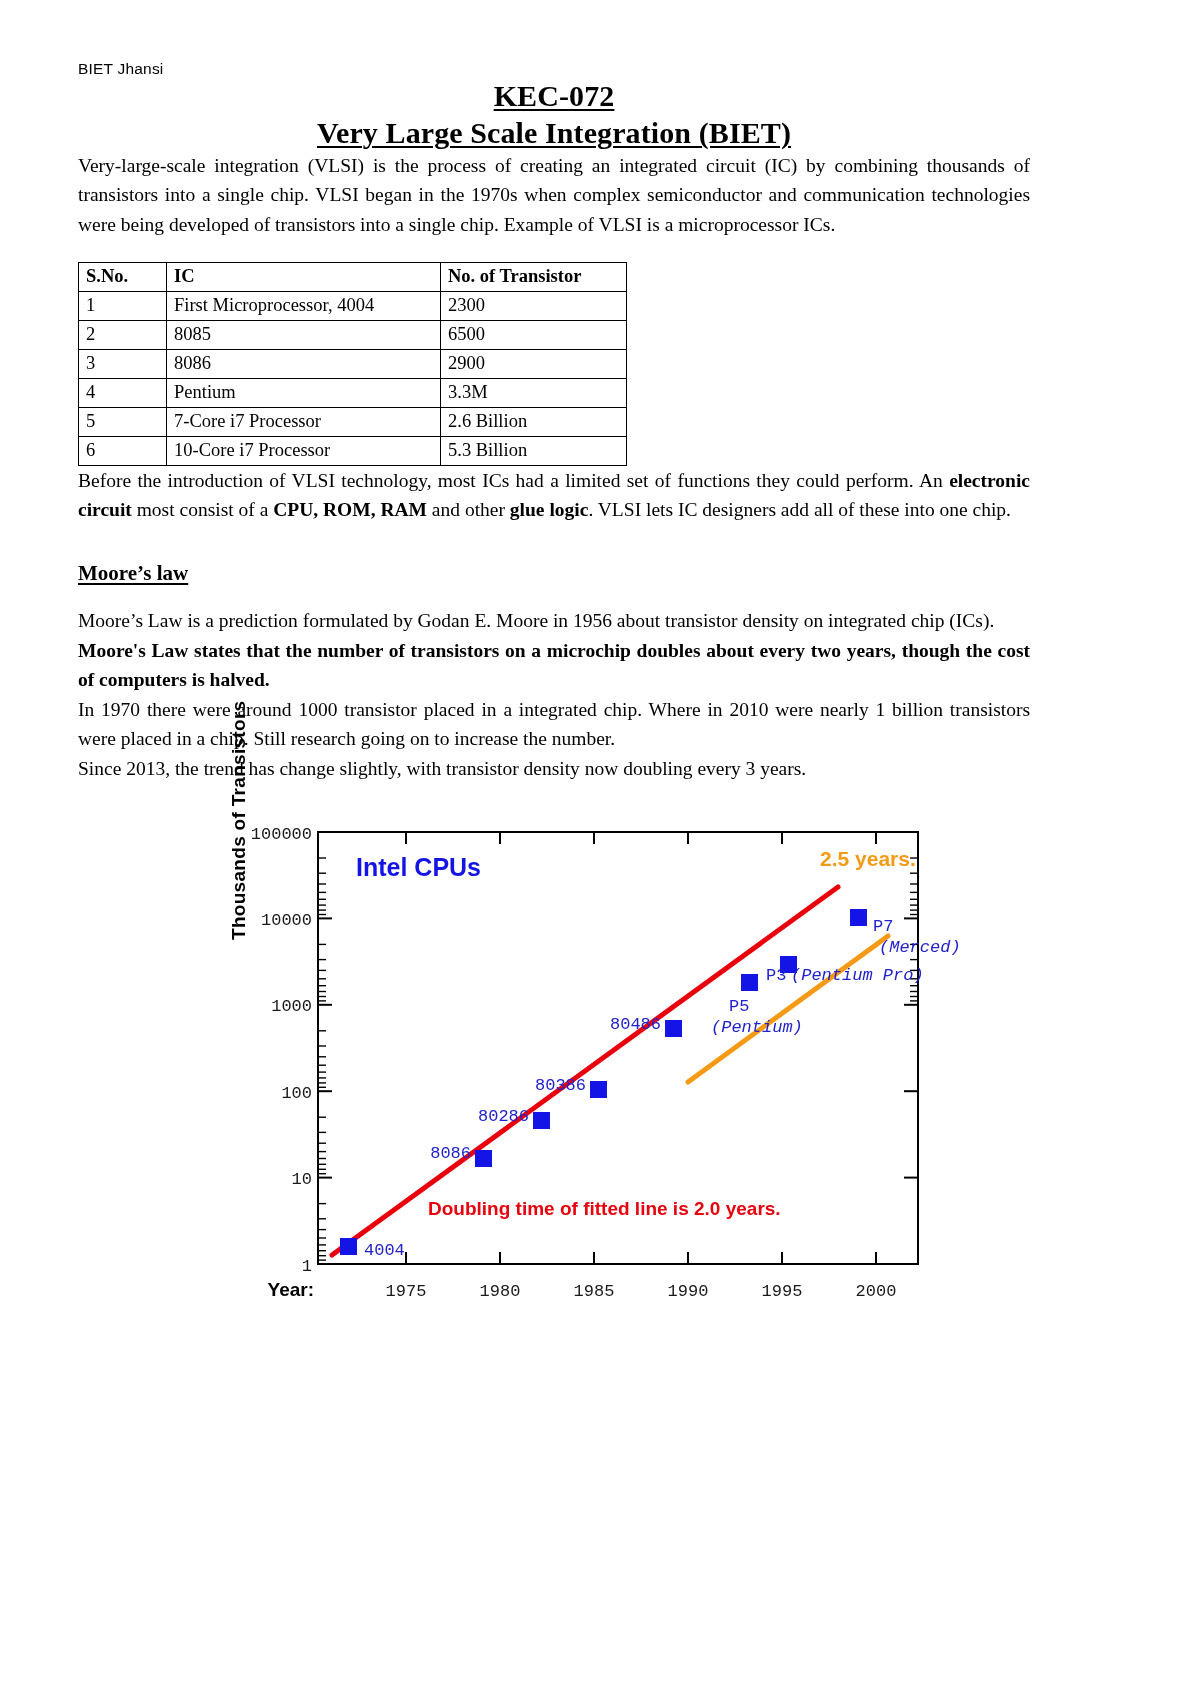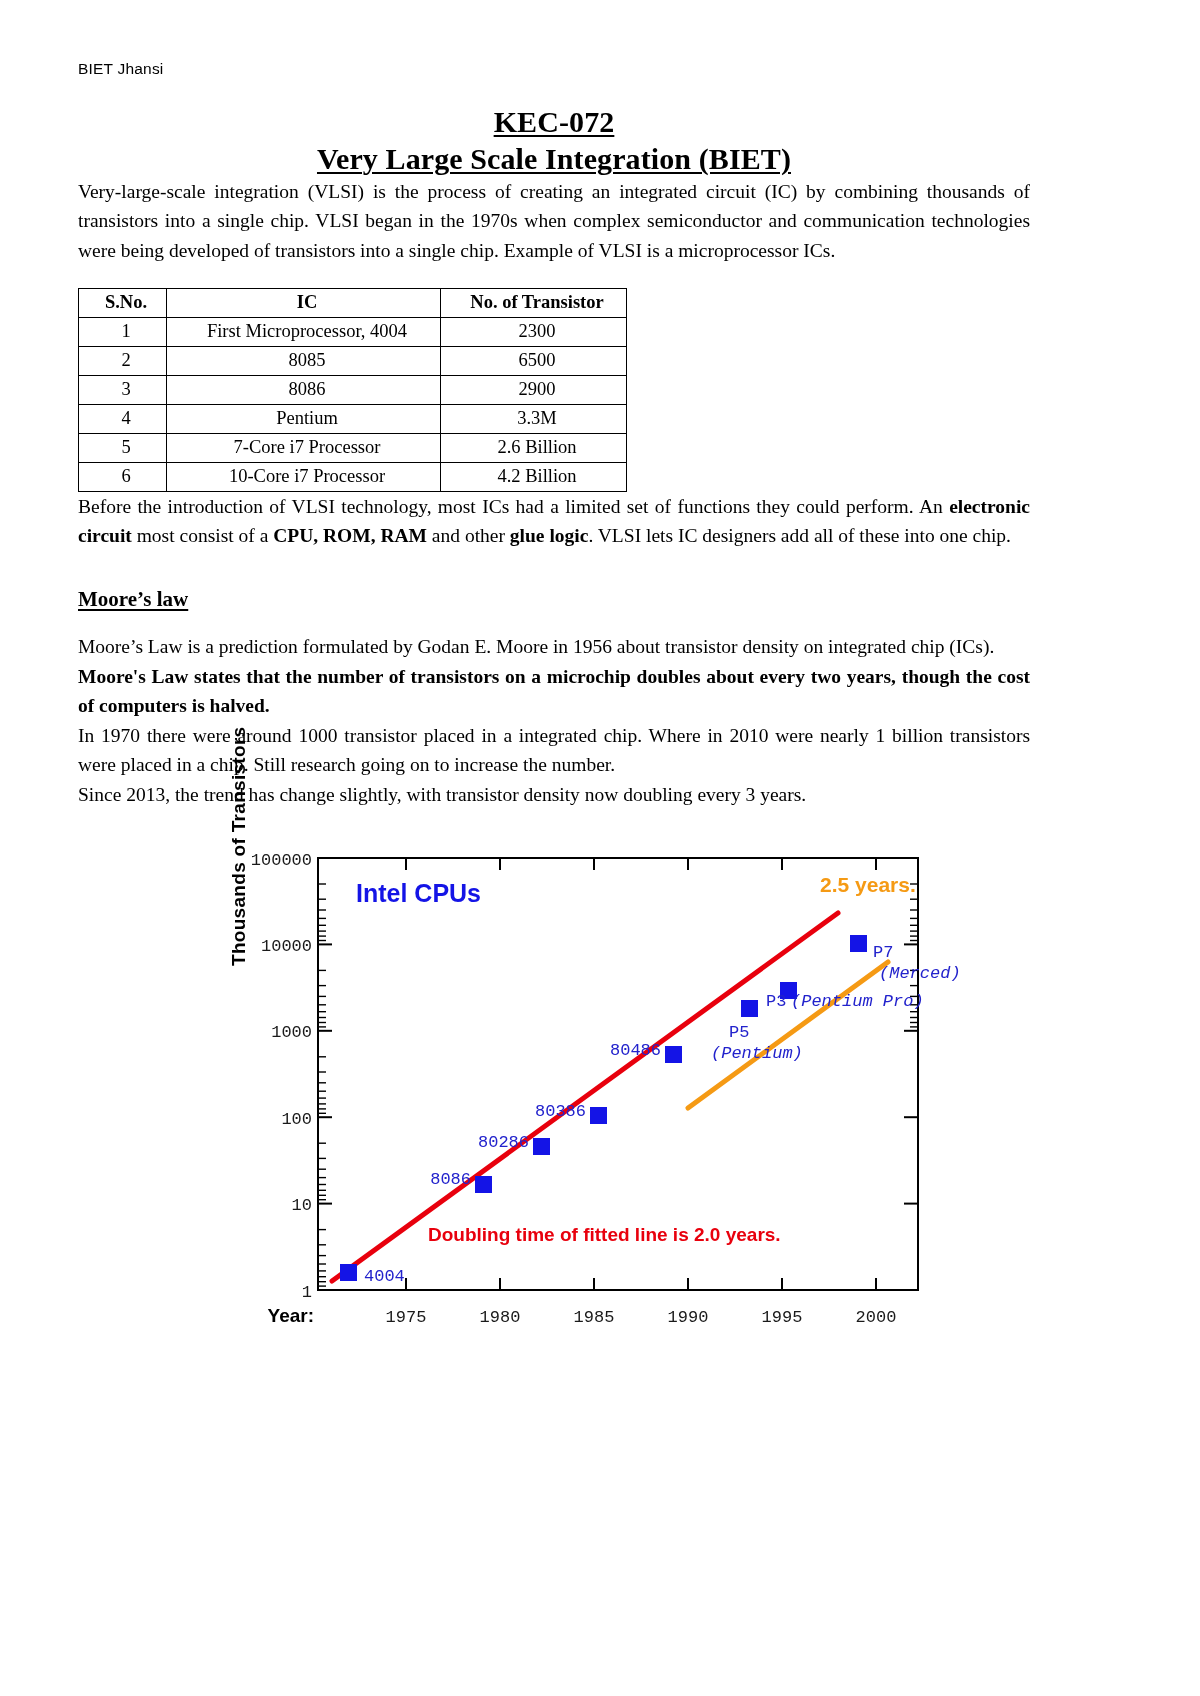--- a/index.html
+++ b/index.html
@@ -10,21 +10,20 @@
     color:#000000;
     overflow:hidden;
   }
   .page { position:relative; width:1200px; height:1696px; padding:0; box-sizing:border-box; }
   .content { position:absolute; left:78px; top:60px; width:952px; }
 
   .header-label {
     font-family:"Liberation Sans", sans-serif;
     font-size:15.5px;
     letter-spacing:0.2px;
-    margin-bottom:26px;
   }
 
   .doc-title {
     text-align:center;
     font-weight:bold;
     font-size:30px;
     line-height:1.18;
     letter-spacing:0.1px;
   }
   .doc-title .u { text-decoration:underline; text-decoration-thickness:2.4px; text-underline-offset:3px; }
@@ -41,21 +40,21 @@
   table.ictable {
     border-collapse:collapse;
     margin-top:22px;
     width:548px;
     table-layout:fixed;
   }
   table.ictable td, table.ictable th {
     border:1.6px solid #000;
     font-size:18.5px;
     padding:1px 0 2px 7px;
-    text-align:center;
+    text-align:left;
     font-weight:normal;
     line-height:1.35;
     vertical-align:middle;
     height:25px;
     margin-top:43px;
   }
   table.ictable th { font-weight:bold; }
   .col-sno { width:88px; }
   .col-ic  { width:274px; }
   .col-tr  { width:186px; }
@@ -194,21 +193,21 @@
           <td>3.3M</td>
         </tr>
         <tr>
           <td>5</td>
           <td>7-Core i7 Processor</td>
           <td>2.6 Billion</td>
         </tr>
         <tr>
           <td>6</td>
           <td>10-Core i7 Processor</td>
-          <td>4.2 Billion</td>
+          <td>5.3 Billion</td>
         </tr>
       </tbody>
     </table>
 
     <p class="body after-table"><span>Before the introduction of VLSI technology, most ICs had a limited set of functions they could perform. An </span><b>electronic circuit</b><span> most consist of a </span><b>CPU, ROM, RAM</b><span> and other </span><b>glue logic</b><span>. VLSI lets IC designers add all of these into one chip.</span></p>
 
     <div class="section-wrap">
       <h2 class="section">Moore’s law</h2>
     </div>
 

